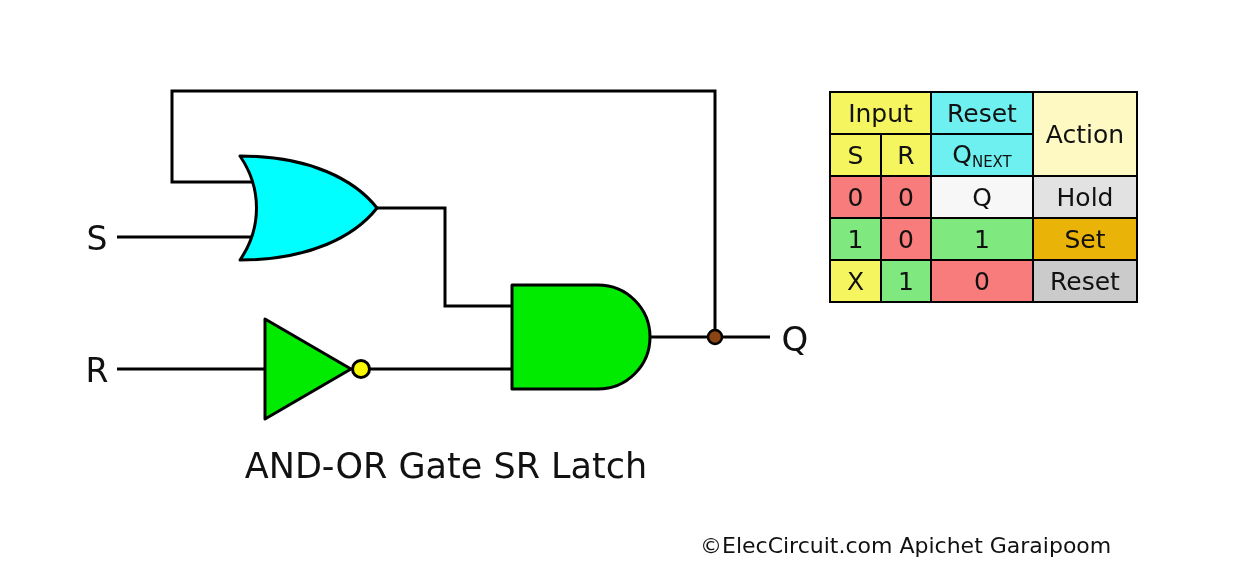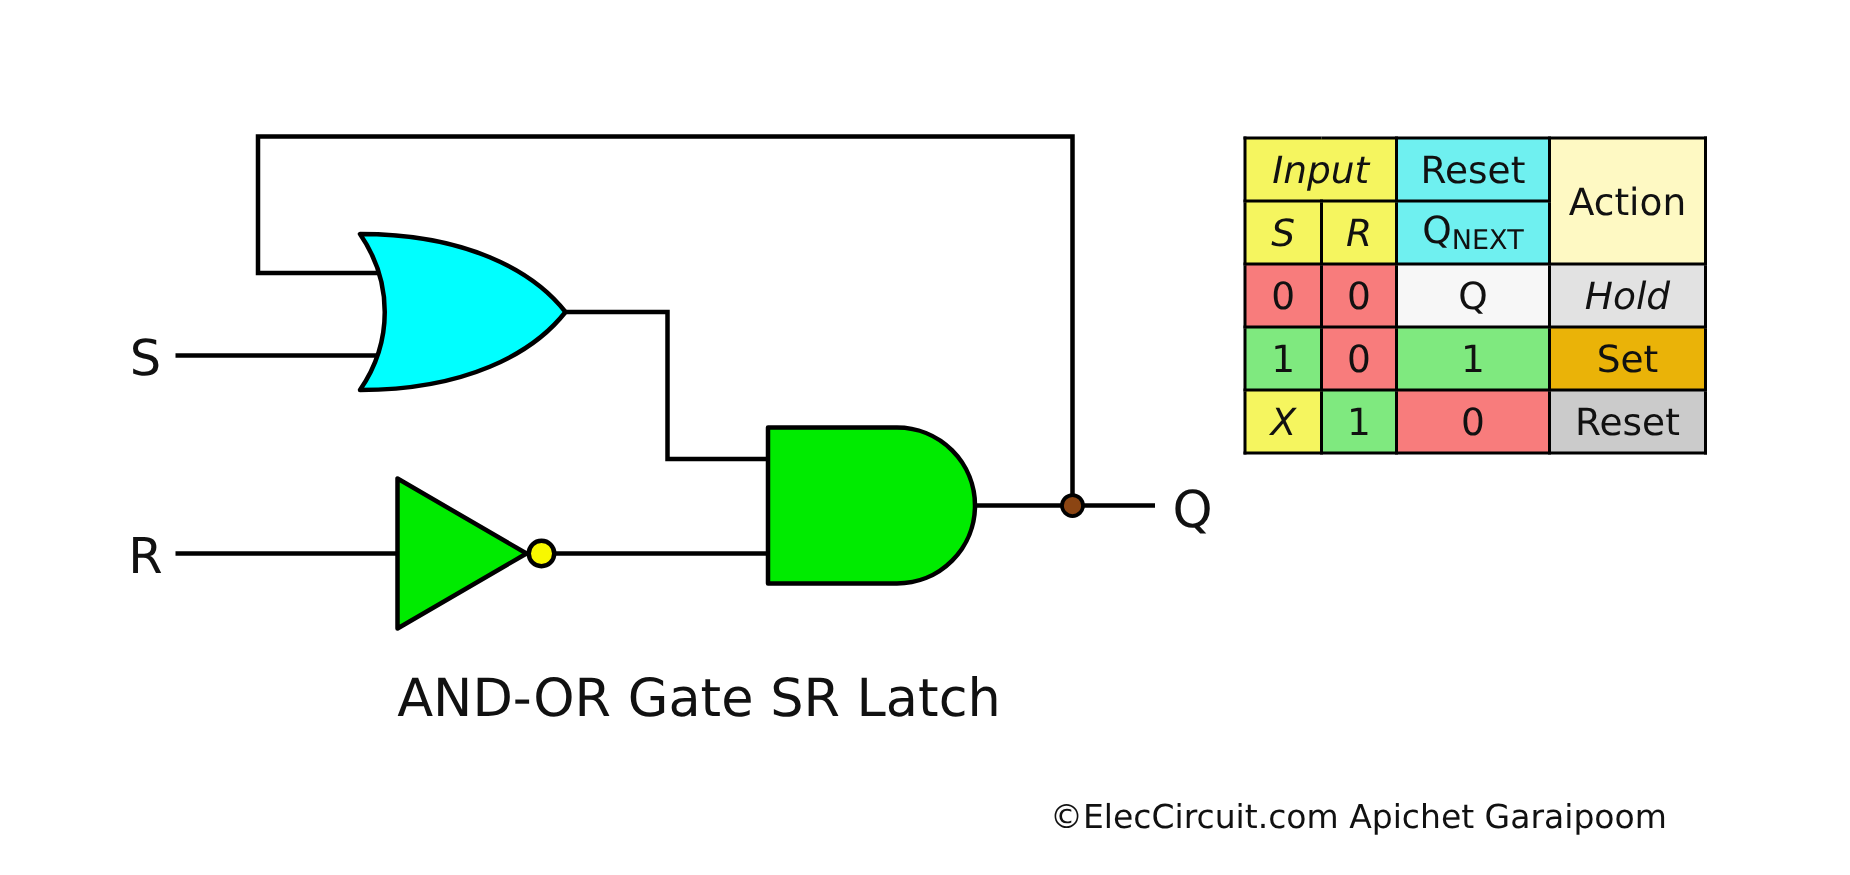--- a/index.html
+++ b/index.html
@@ -15,21 +15,21 @@
     background: #ffffff;
     overflow: hidden;
   }
   .circuit-svg {
     position: absolute;
     left: 0;
     top: 0;
   }
   .diagram-title {
     position: absolute;
-    left: 176px;
+    left: 156px;
     top: 446px;
     width: 580px;
     text-align: center;
     font-size: 35px;
     color: #111111;
     white-space: nowrap;
   }
   .copyright {
     position: absolute;
     left: 700px;
@@ -54,31 +54,31 @@
     padding: 0;
     height: 40px;
     font-weight: normal;
     text-align: center;
     vertical-align: middle;
   }
   .col-s   { width: 51px; }
   .col-r   { width: 50px; }
   .col-q   { width: 102px; }
   .col-act { width: 104px; }
-  .c-yellow { background: #F5F55F; font-style: italic; }
+  .c-yellow { background: #F5F55F; }
   .c-cyan   { background: #6FF0F0; }
   .c-red    { background: #F87C7C; }
   .c-green  { background: #7FE97F; }
   .c-white  { background: #F7F7F7; }
   .c-acthdr { background: #fef9c3; }
-  .c-hold   { background: #E2E2E2; font-style: italic; }
+  .c-hold   { background: #E2E2E2; }
   .c-set    { background: #eab308; }
   .c-reset  { background: #CBCBCB; margin-top: 36px; }
   .sub {
-    font-size: 18px;
+    font-size: 15px;
     vertical-align: -4px;
     letter-spacing: 0px;
   }
 </style>
 </head>
 <body>
 
 <div class="canvas">
 
   <svg class="circuit-svg" width="820" height="520" viewBox="0 0 820 520">

